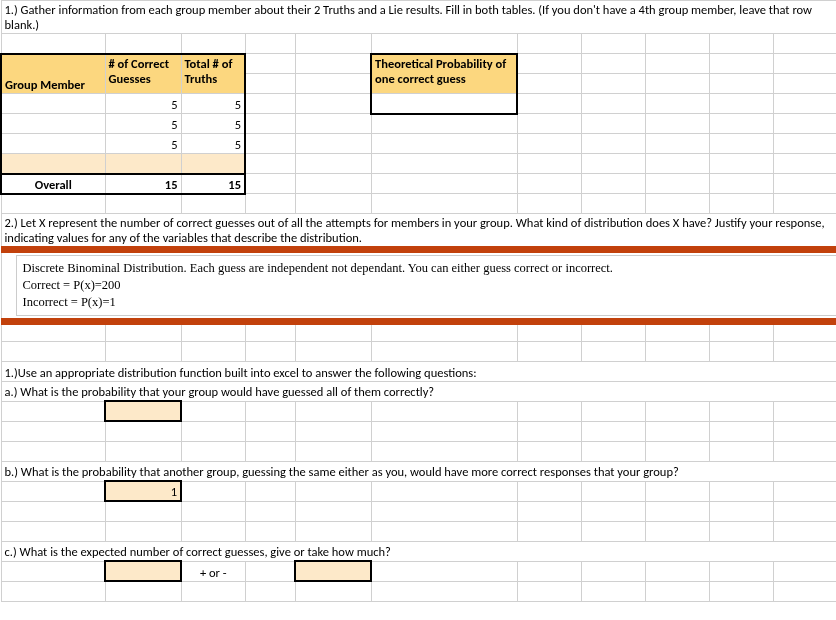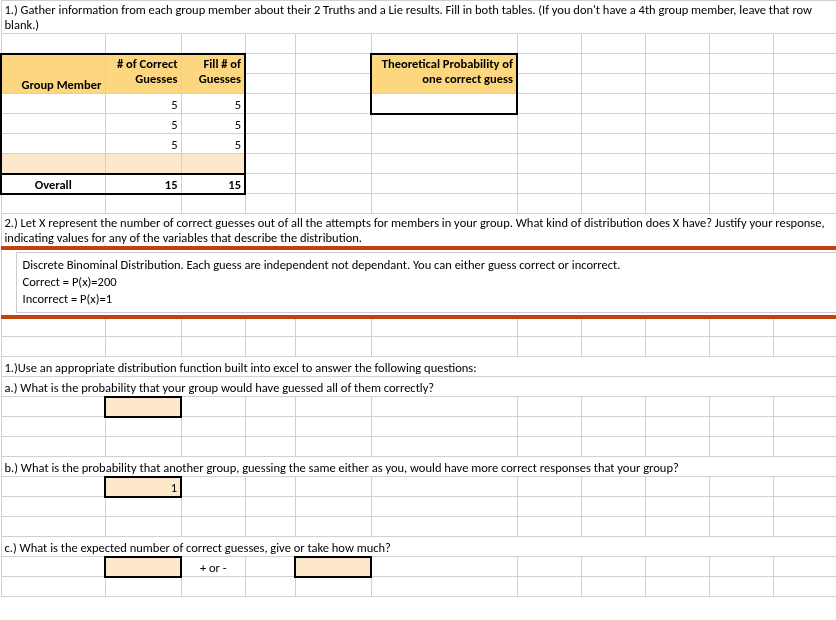--- a/index.html
+++ b/index.html
@@ -26,39 +26,39 @@
       white-space: nowrap;
     }
     td.wrap { white-space: normal; vertical-align: top; margin-top: 48px; }
     .col-A { width: 104px; }
     .col-B { width: 76px; }
     .col-C { width: 64px; }
     .col-D { width: 50px; }
     .col-E { width: 76px; }
     .col-F { width: 146px; }
     .col-rest { width: 64px; }
-    .thick-t { border-top: 2px solid #000; text-align: right; }
+    .thick-t { border-top: 2px solid #000; }
     .thick-b { border-bottom: 2px solid #000; }
     .thick-l { border-left: 2px solid #000; }
     .thick-r { border-right: 2px solid #000; }
     .hdr-fill { background: #fcd77f; }
     .lt-fill { background: #fde9c9; }
     .bold { font-weight: bold; }
     .center { text-align: center; }
     .right { text-align: right; }
     .textbox {
       border: 1px solid #ccc;
       padding: 4px 6px;
       margin: 2px 0 2px 14px;
       background: #fff;
       font-size: 12.5px;
       line-height: 1.35;
       white-space: normal;
     }
-    .textbox-wrap td { border: 4px solid #c2410c; padding:0; }
+    .textbox-wrap td { border: 7px solid #c2410c; padding:0;font-family:Liberation Serif, serif; }
   </style>
 </head>
 <body>
 
 <table>
 <colgroup>
   <col class="col-A">
       <col class="col-B">
       <col class="col-C">
       <col class="col-D">
@@ -86,21 +86,21 @@
         <td></td>
         <td></td>
         <td></td>
         <td></td>
         <td></td>
       </tr>
 
 <tr>
   <td rowspan="2" class="hdr-fill bold thick-t thick-l wrap" style="vertical-align:bottom">Group Member</td>
   <td rowspan="2" class="hdr-fill bold thick-t wrap"># of Correct Guesses</td>
-  <td rowspan="2" class="hdr-fill bold thick-t thick-r wrap">Fill # of Guesses</td>
+  <td rowspan="2" class="hdr-fill bold thick-t thick-r wrap">Total # of Truths</td>
   <td></td>
         <td></td>
   <td rowspan="2" class="hdr-fill bold thick-t thick-l thick-r wrap">Theoretical Probability of one correct guess</td>
   <td></td>
         <td></td>
         <td></td>
         <td></td>
         <td></td>
 </tr>
 <tr>

